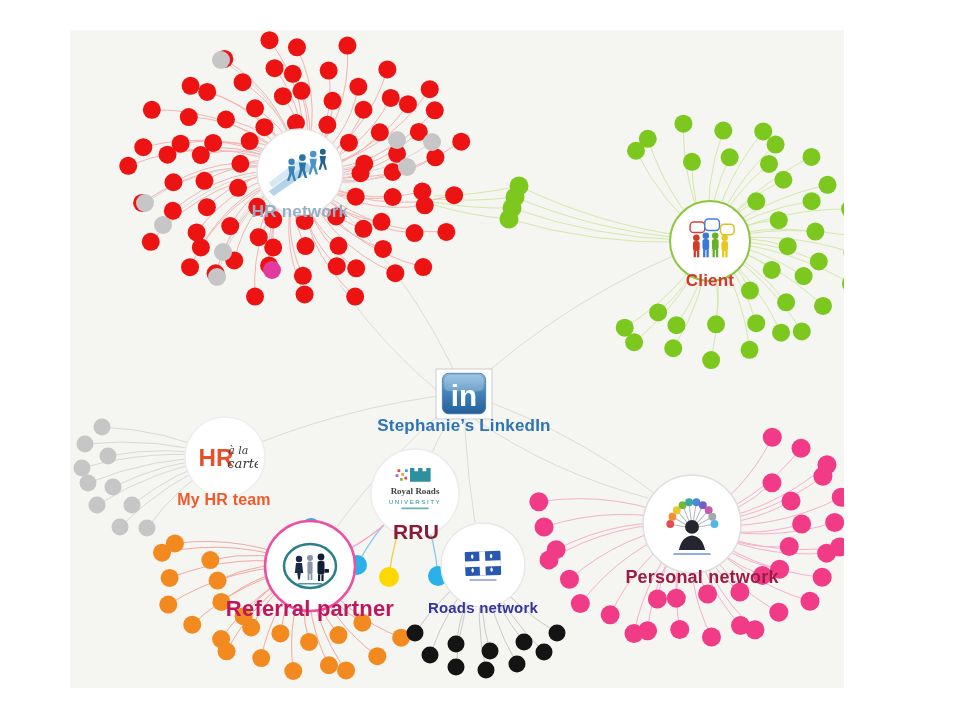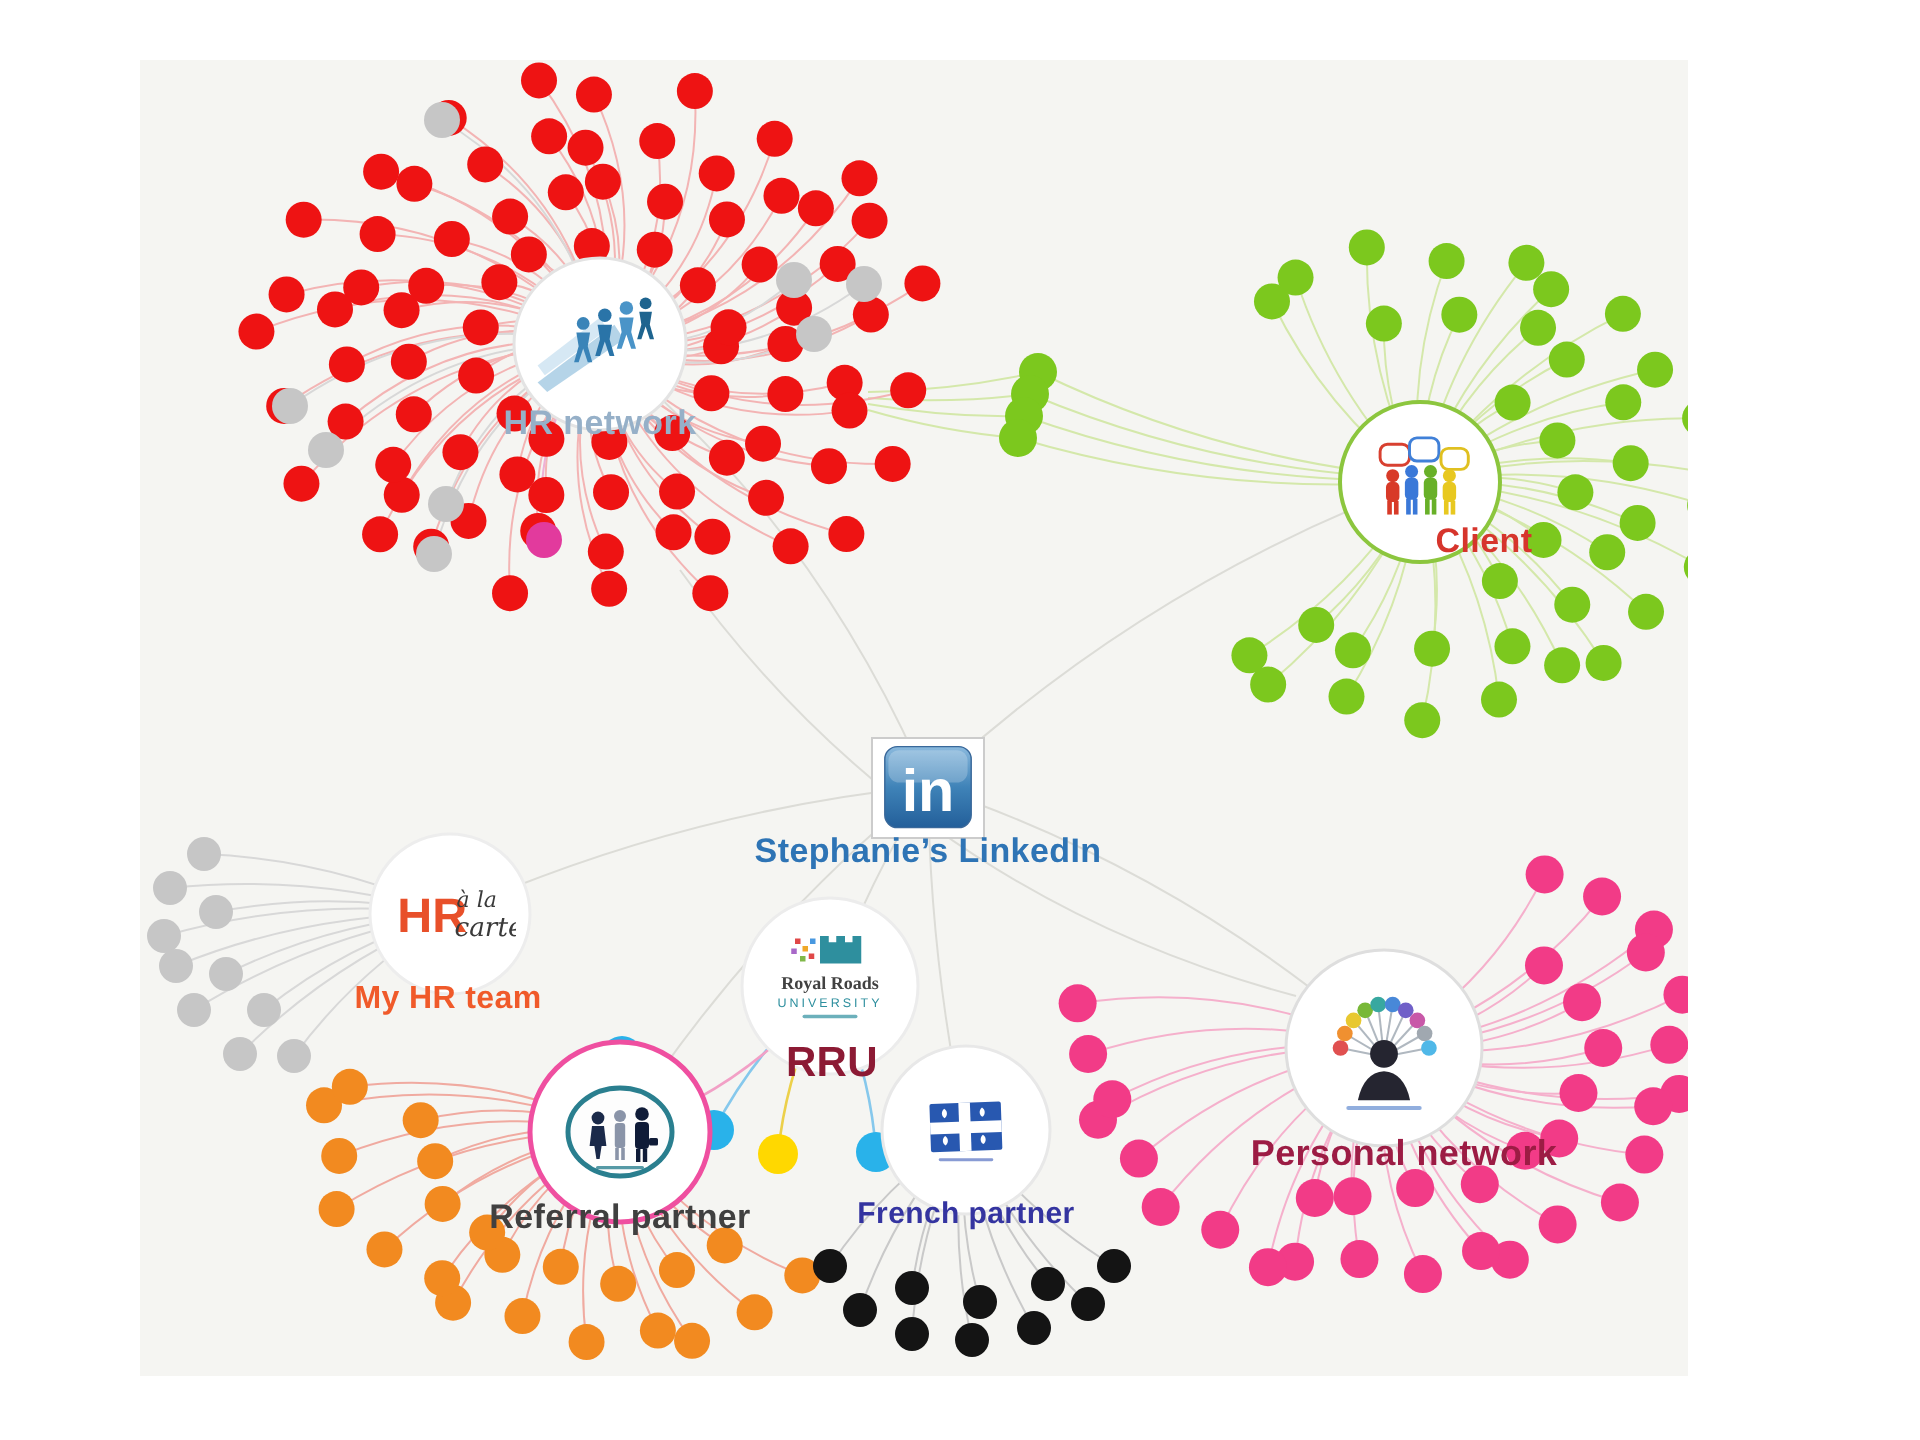--- a/index.html
+++ b/index.html
@@ -657,20 +657,20 @@
           <use href="#sym-personal" x="648.5" y="480.5" width="87" height="87"></use>
         </g>
         <g>
           <rect x="436" y="369" width="56" height="50" fill="#ffffff" stroke="#cccccc" stroke-width="1"></rect>
           <use href="#sym-linkedin" x="437" y="367" width="54" height="54"></use>
         </g>
       </g>
     </svg>
 
   <div class="map-label" style="left: 300px; top: 212px; color: rgb(150, 176, 200); font-size: 17px;">HR network</div>
-  <div class="map-label" style="left: 710px; top: 271px; color: rgb(214, 53, 44); font-size: 17px; margin-left: 32px;">Client</div>
+  <div class="map-label" style="left: 710px; top: 281px; color: rgb(214, 53, 44); font-size: 17px;">Client</div>
   <div class="map-label" style="left: 224px; top: 500px; color: rgb(240, 90, 42); font-size: 16px; text-align: center;">My HR team</div>
-  <div class="map-label" style="left: 310px; top: 609px; color: #404040; font-size: 17px;">Referral partner</div>
+  <div class="map-label" style="left: 310px; top: 609px; color: #be185d; font-size: 22px;">Referral partner</div>
   <div class="map-label" style="left: 416px; top: 532px; color: rgb(140, 26, 52); font-size: 21px;">RRU</div>
-  <div class="map-label" style="left: 483px; top: 607px; color: rgb(52, 52, 160); font-size: 15px;">French partner</div>
+  <div class="map-label" style="left: 483px; top: 607px; color: rgb(52, 52, 160); font-size: 15px;">Roads network</div>
   <div class="map-label" style="left: 702px; top: 577px; color: rgb(156, 28, 68); font-size: 18px;">Personal network</div>
   <div class="map-label" id="center-label" style="left: 464px; top: 426px; color: rgb(46, 116, 181); font-size: 17px;">Stephanie’s LinkedIn</div>
 </div>
 
 </body></html>

